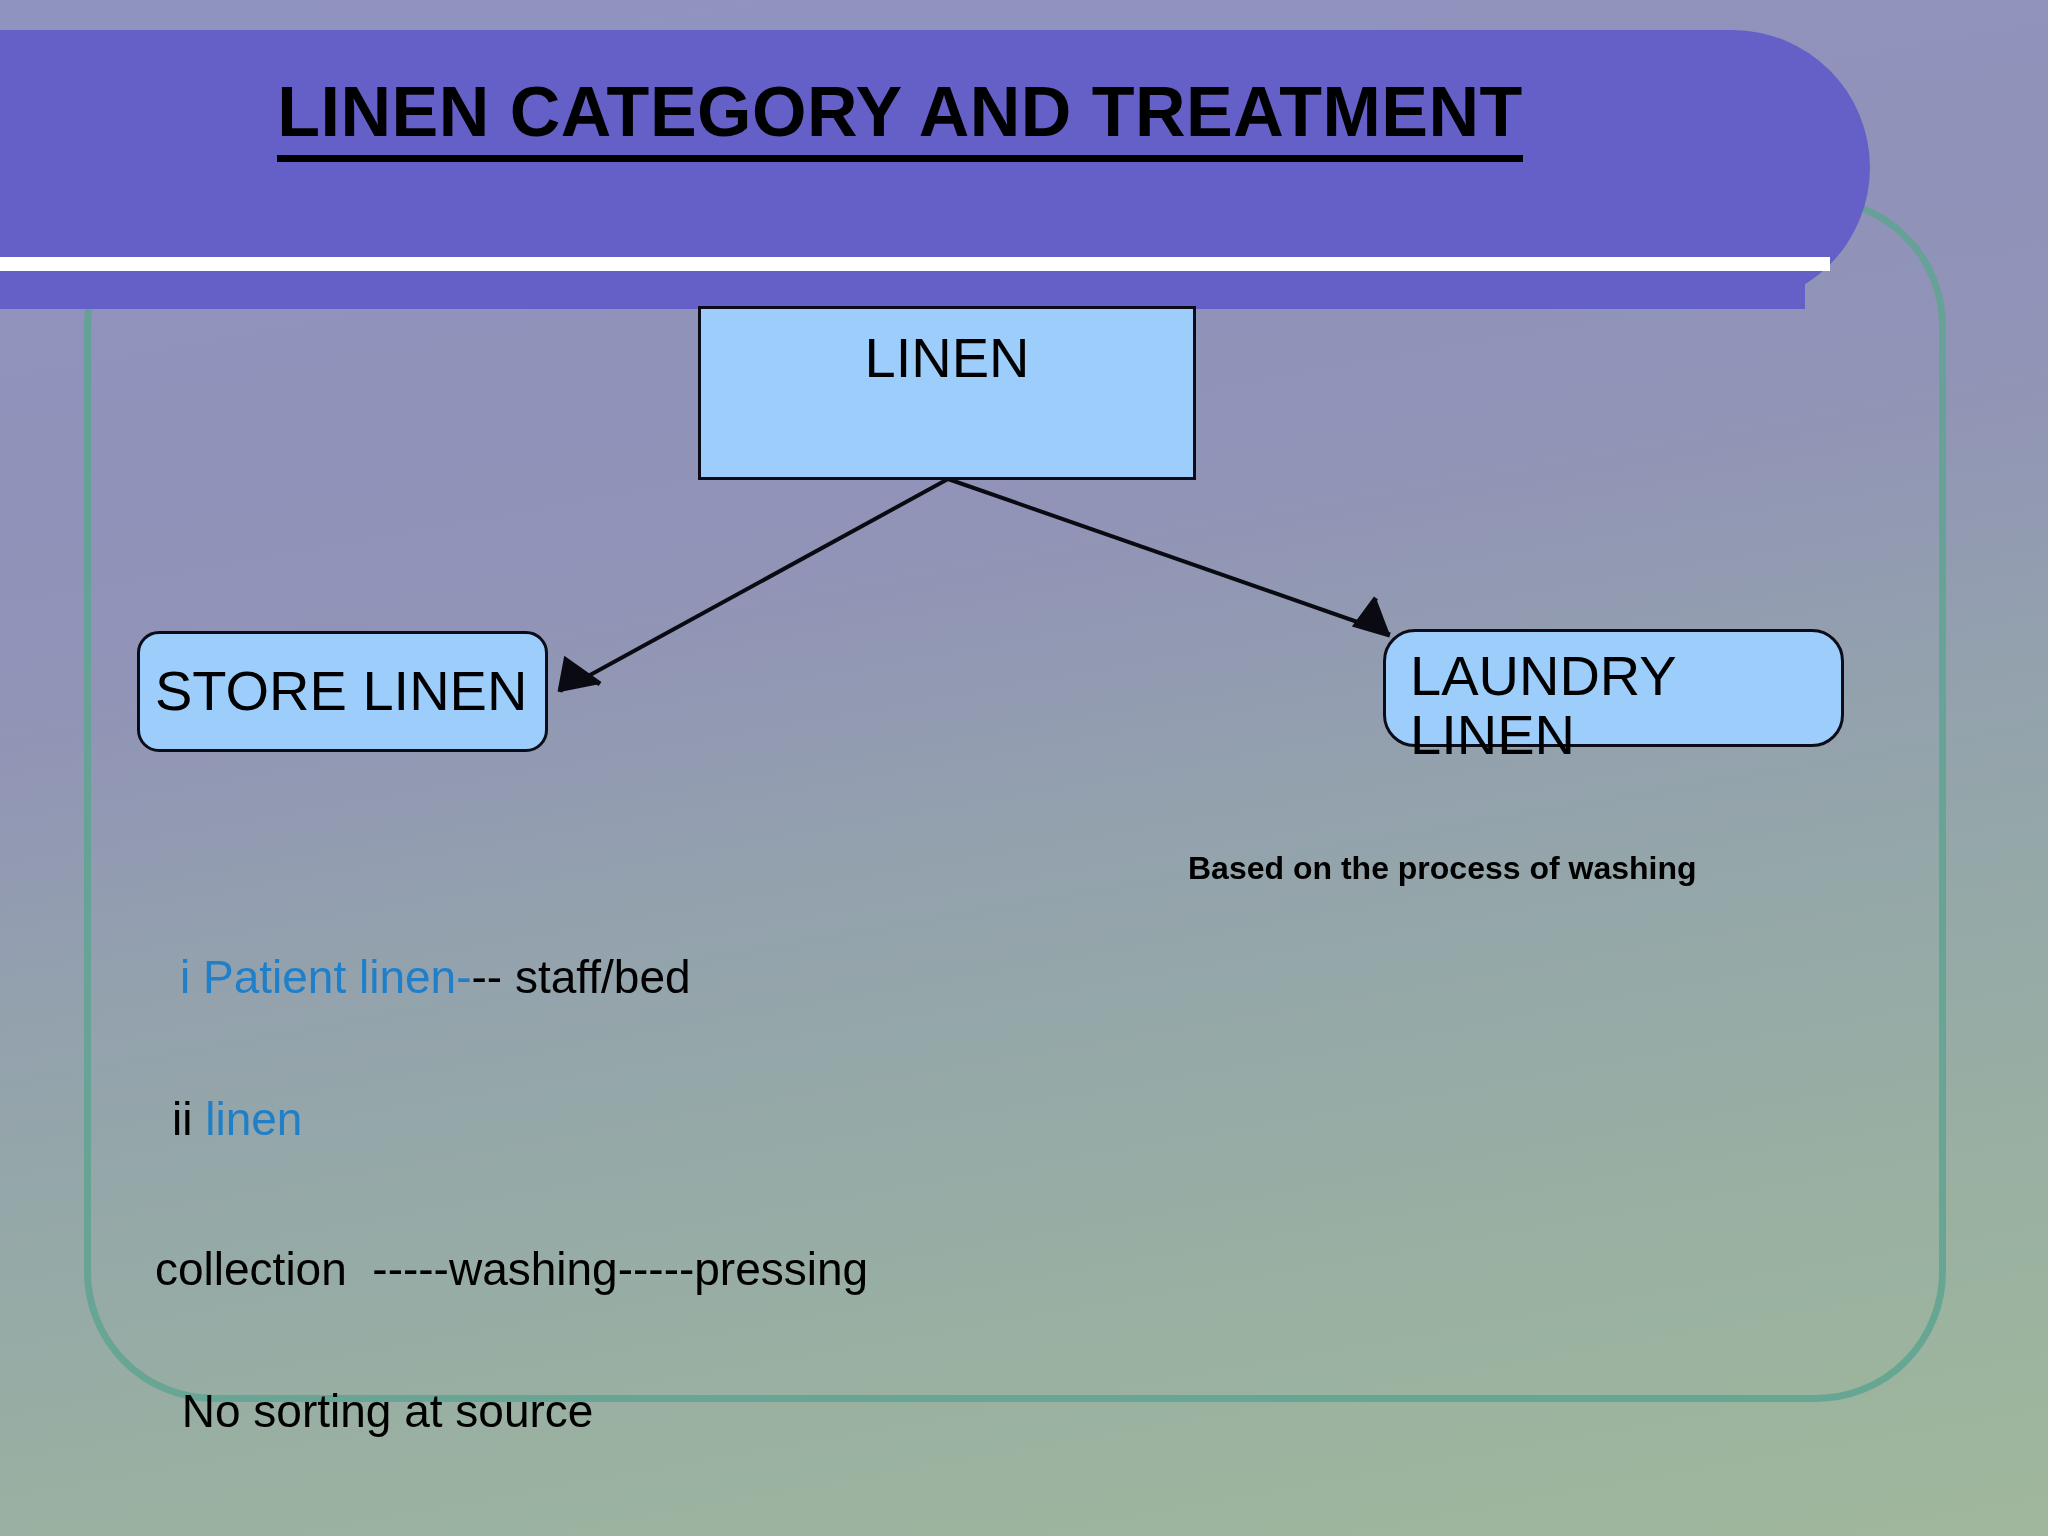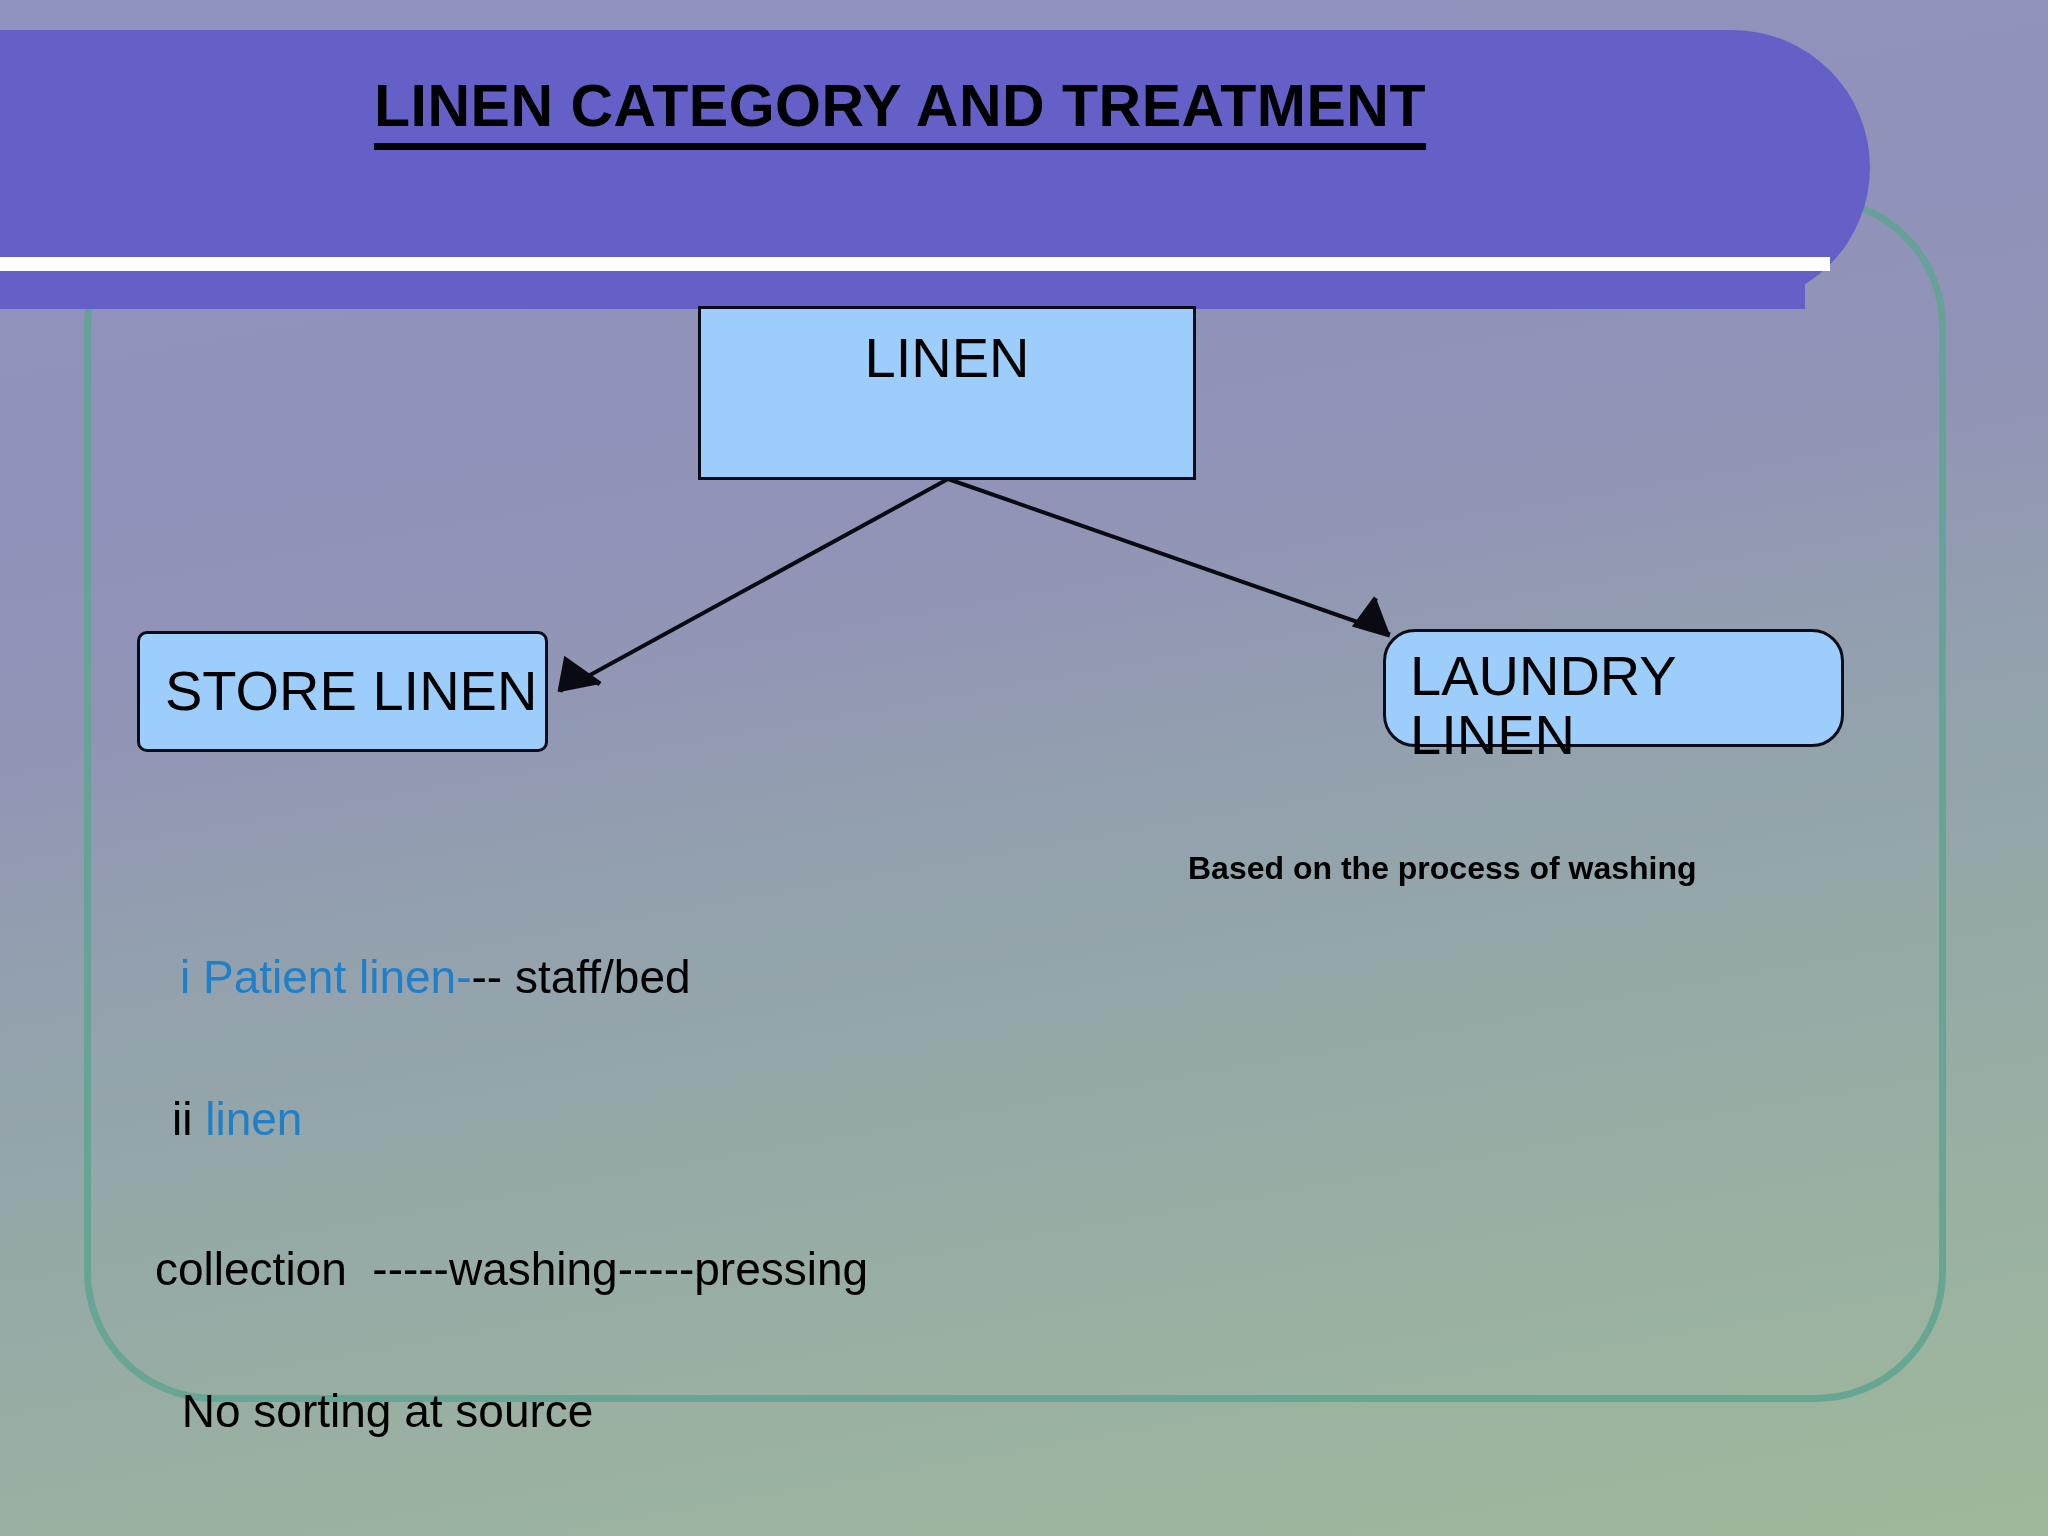--- a/index.html
+++ b/index.html
@@ -63,21 +63,21 @@
     width: 1865px;
     height: 38px;
     background: #6560c8;
   }
   .title {
     position: absolute;
     left: 0;
     top: 72px;
     width: 1800px;
     text-align: center;
-    font-size: 59px;
+    font-size: 70px;
     font-weight: bold;
     color: #000000;
     letter-spacing: 0.5px;
     white-space: nowrap;
   }
   .title span {
     border-bottom: 7px solid #000;
     padding-bottom: 4px;
   }
 
@@ -97,24 +97,24 @@
     width: 498px;
     height: 174px;
     text-align: center;
     padding-top: 20px;
   }
   #box-store {
     left: 137px;
     top: 631px;
     width: 411px;
     height: 121px;
-    border-radius: 10px;
+    border-radius: 22px;
     display: flex;
     align-items: center;
-    padding-left: 25px;
+    padding-left: 15px;
   }
   #box-laundry {
     left: 1383px;
     top: 629px;
     width: 461px;
     height: 118px;
     border-radius: 32px;
     padding-left: 24px;
     padding-top: 15px;
     overflow: visible;

